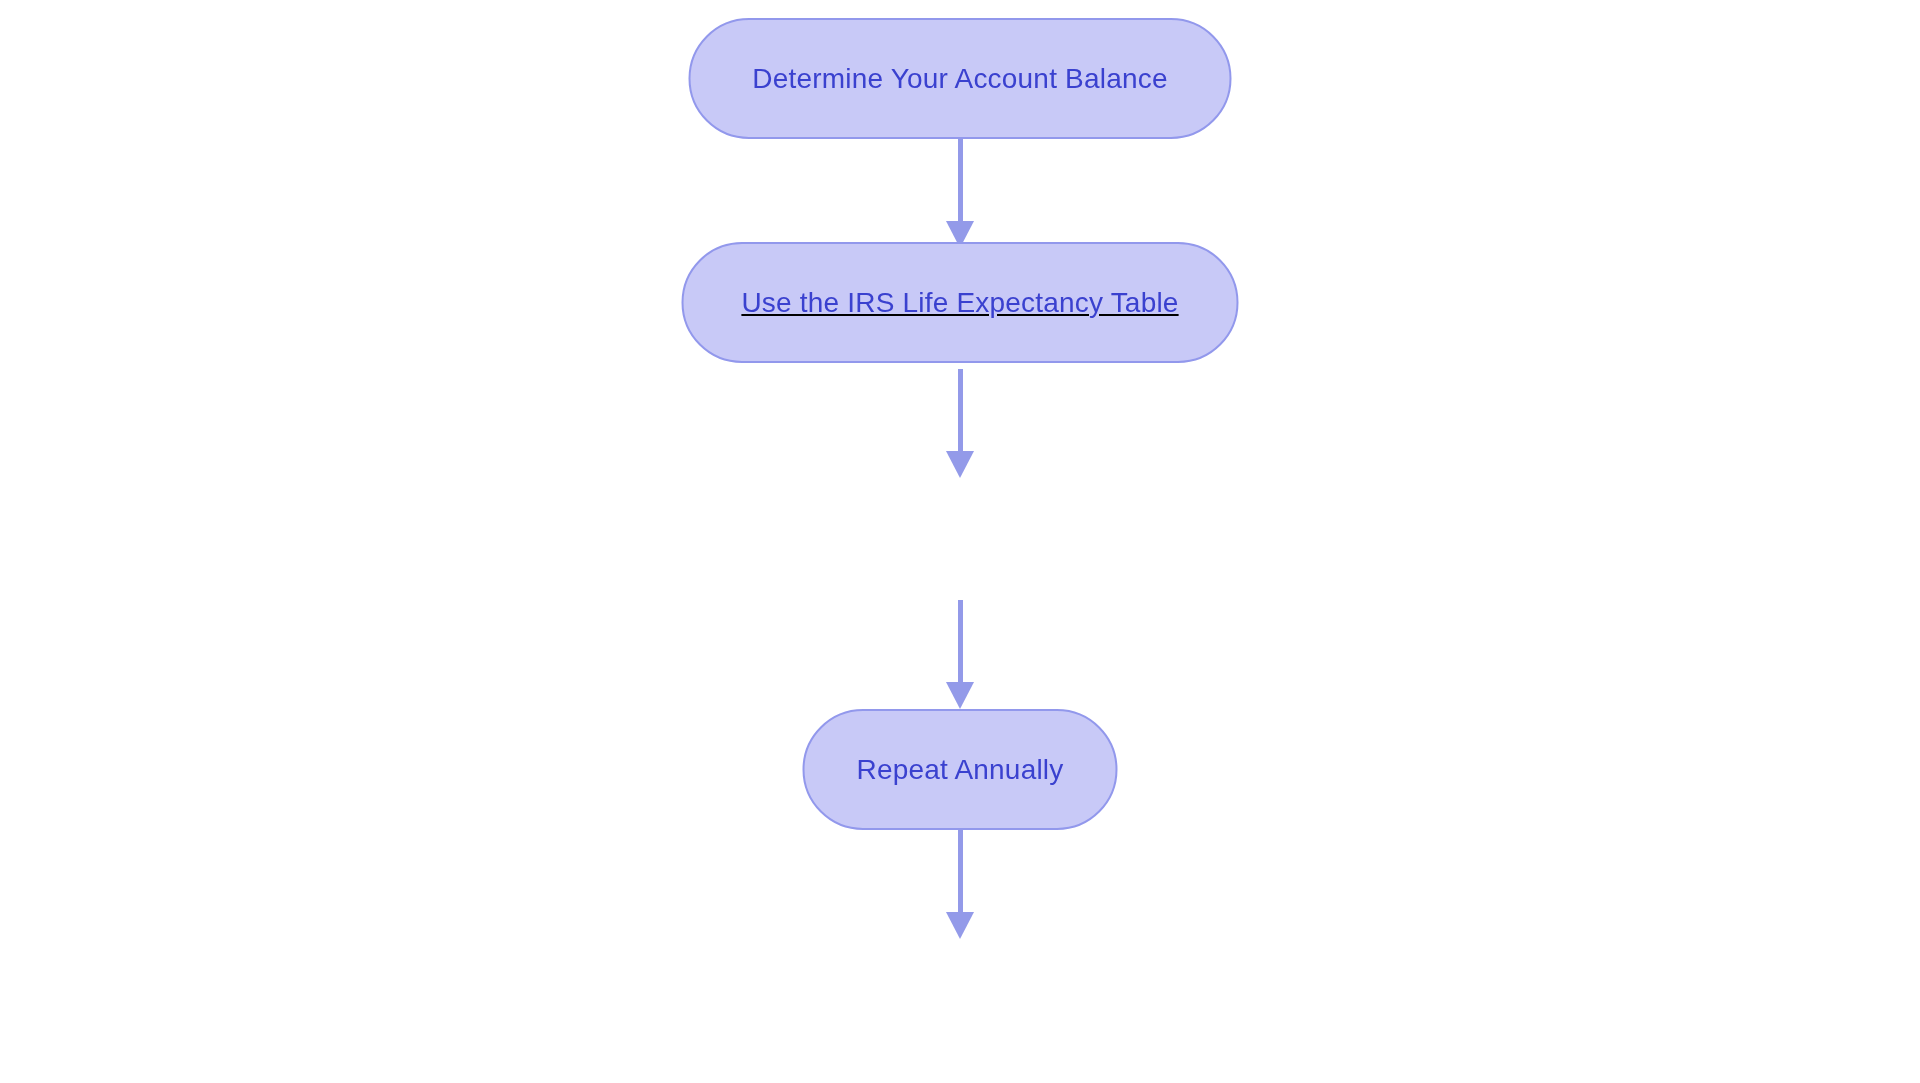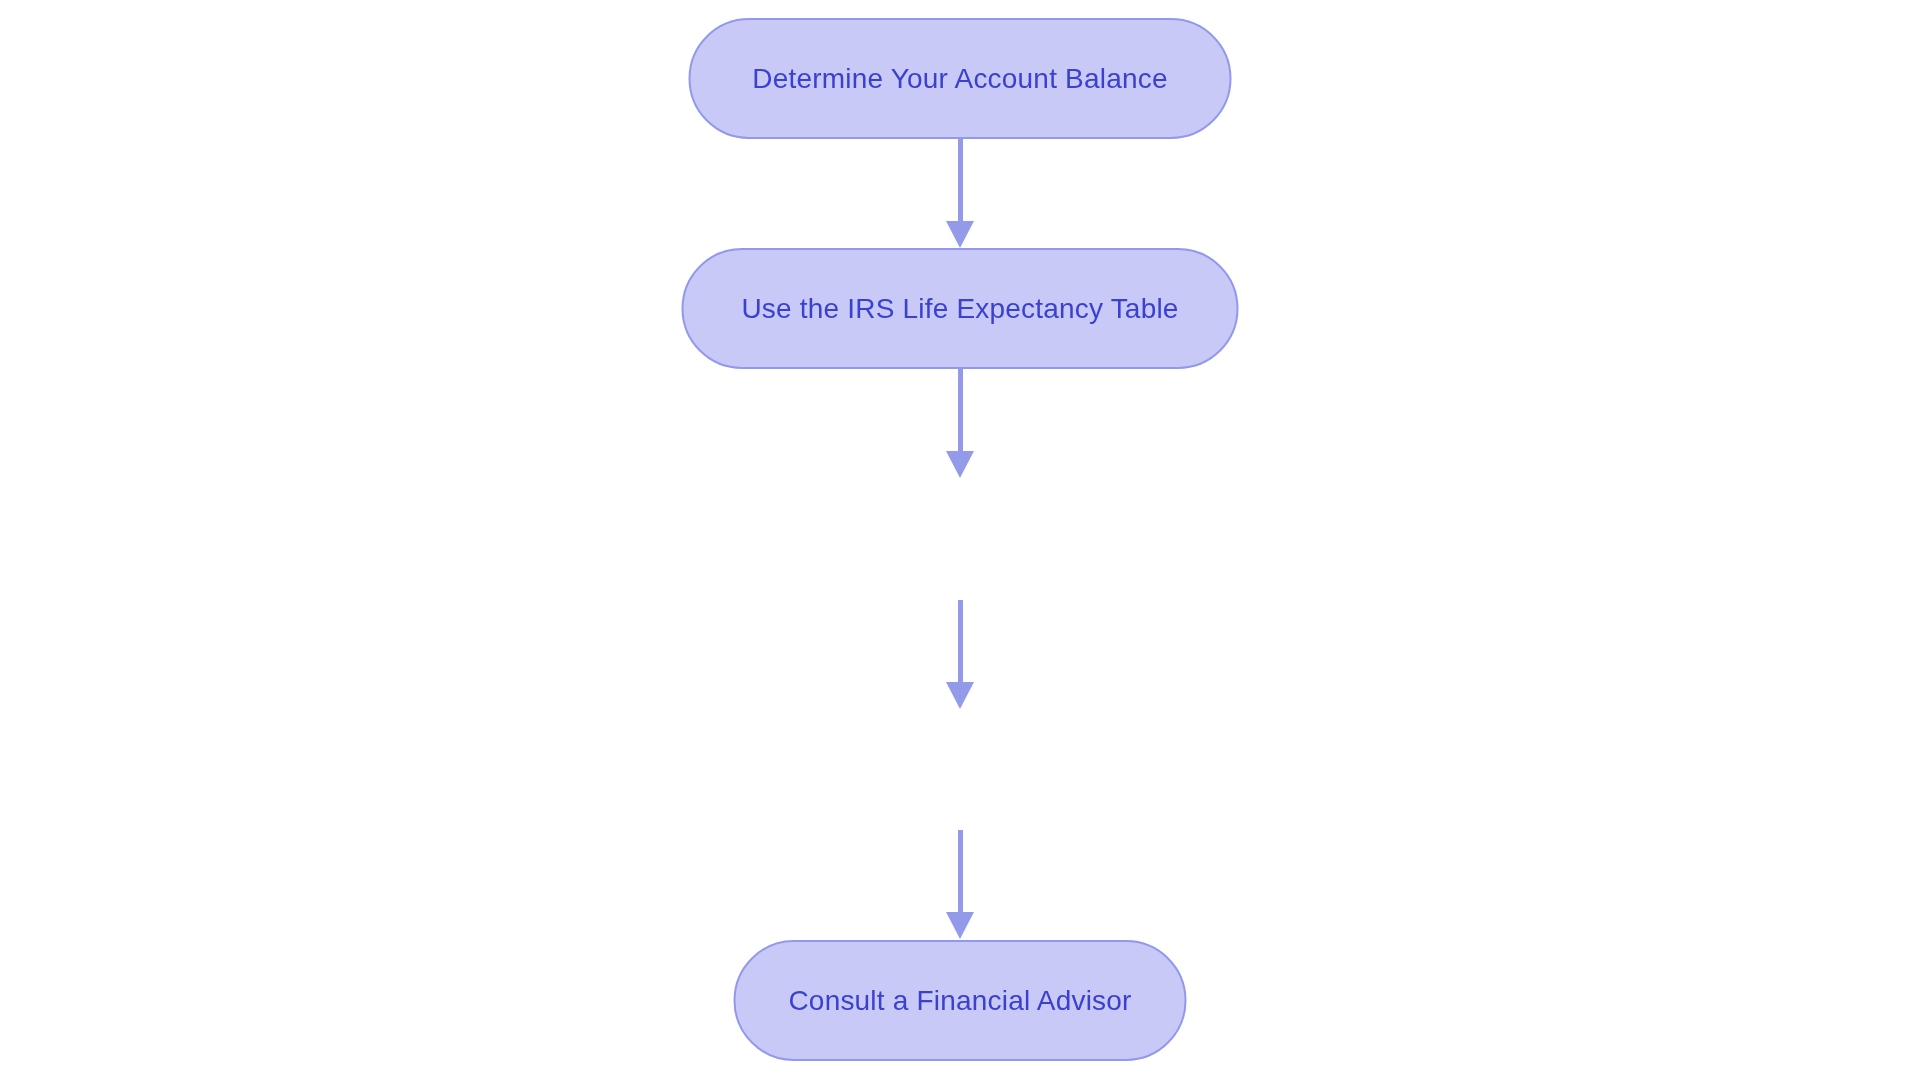--- a/index.html
+++ b/index.html
@@ -33,21 +33,21 @@
     align-items: center;
     justify-content: center;
   }
   .node-label {
     color: var(--node-text);
     font-size: 28px;
     letter-spacing: 0.2px;
     white-space: nowrap;
   }
   .n1 { top: 18px;  width: 543px; }
-  .n2 { top: 248px; width: 557px; }
+  .n2 { top: 242px; width: 557px; text-decoration: underline; }
   .n3 { top: 479px; width: 360px; }
   .n4 { top: 709px; width: 315px; }
   .n5 { top: 940px; width: 453px; }
 
   .arrow {
     position: absolute;
     left: 50%;
     transform: translateX(-50%);
     width: 28px;
     height: 109px;
@@ -93,23 +93,23 @@
     <div class="stem"></div>
     <div class="head"></div>
   </div>
 
 
   <div class="arrow a3">
     <div class="stem"></div>
     <div class="head"></div>
   </div>
 
+  <div class="node n4">
+    <span class="node-label">Repeat Annually</span>
+  </div>
 
   <div class="arrow a4">
     <div class="stem"></div>
     <div class="head"></div>
   </div>
 
-  <div class="node n5">
-    <span class="node-label">Consult a Financial Advisor</span>
-  </div>
 
 </div>
 
 </body></html>

